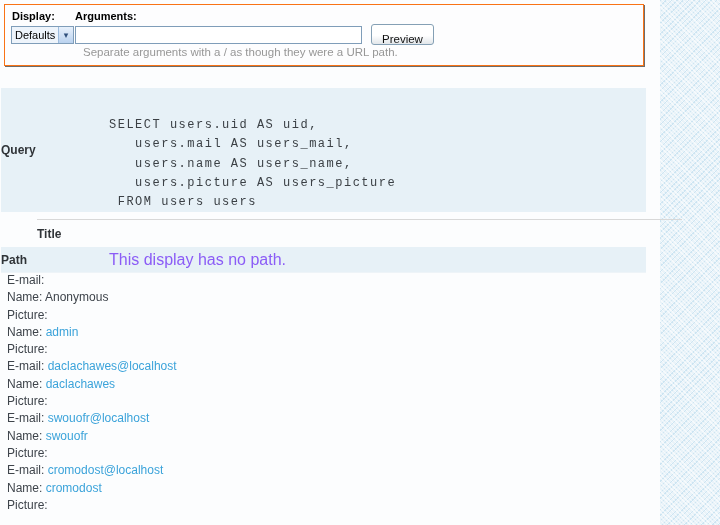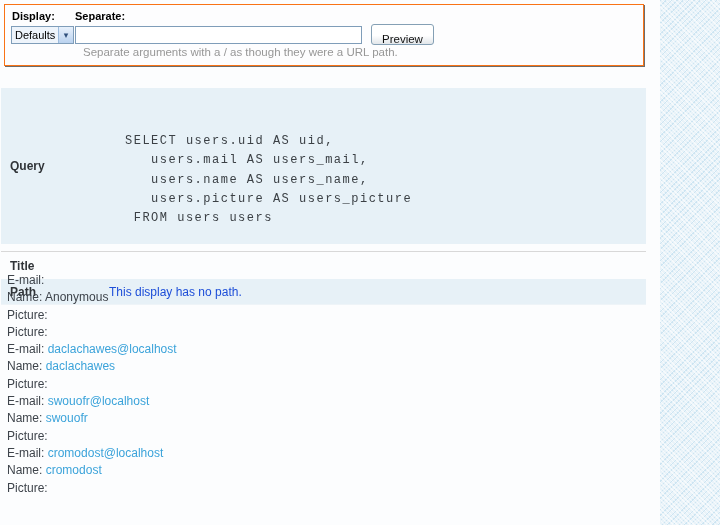--- a/index.html
+++ b/index.html
@@ -64,36 +64,36 @@
   }
   .descr {
     position: absolute; left: 78px; top: 41px;
     font-size: 11.5px; color: #979797;
   }
 
   
   .meta-table { position: absolute; left: 1px; top: 88px; width: 645px; }
   .row { display: flex; width: 100%; }
   .row-label {
-    flex: 0 0 108px; padding-left: 9px;
+    flex: 0 0 108px; 
     display: flex; align-items: center;
     font-size: 12px; font-weight: bold; color: #303438;
   }
   .row-value {
     display: flex; align-items: center;
-    font-size: 12px; color: #1d4ed8; text-align: right;
+    font-size: 16px; color: #8b5cf6; text-align: right;
   }
   .row-query { min-height: 122px; background: #e7f1f7; }
   .sql {
     font-family: "Liberation Mono", "DejaVu Sans Mono", monospace;
     font-size: 12px; letter-spacing: 1.5px; line-height: 19.3px;
     color: #3b4045;
-    padding-top: 28px; margin: 16px;
+    padding-top: 28px; margin: 0;
   }
-  .row-title { height: 28px; margin-top: 7px; border-top: 1px solid #d8d8d8; background: transparent; }
+  .row-title { height: 28px; margin-top: 7px; border-top: 1px solid #d8d8d8; background: transparent; margin-left: 36px; }
   .row-path { height: 26px; background: #e7f1f7; border-bottom: 1px solid #eef4f8; }
 
   
   .results { position: absolute; left: 7px; top: 272px; width: 480px; }
   .results p {
     height: 17.3px; line-height: 17.3px;
     font-size: 12px; color: #3e444b; white-space: nowrap;
   }
   .results .fld { color: #3e444b; }
   .results a.val { color: #3ba3da; text-decoration: none; cursor: pointer; }
@@ -105,21 +105,21 @@
 <div class="page">
 
   <div class="bg-strip"></div>
 
   <div class="args-form">
     <span class="form-label display-lbl">Display:</span>
     <div class="fake-select">
       <span class="sel-text">Defaults</span>
       <span class="sel-arrow">▾</span>
     </div>
-    <span class="form-label args-lbl">Separate:</span>
+    <span class="form-label args-lbl">Arguments:</span>
     <input type="text" class="args-input" value="" style="">
     <button class="preview-btn">Preview</button>
     <div class="descr">Separate arguments with a / as though they were a URL path.</div>
   </div>
 
   <div class="meta-table">
     <div class="row row-query">
       <div class="row-label">Query</div>
       <pre class="sql">SELECT users.uid AS uid,
    users.mail AS users_mail,
@@ -134,20 +134,21 @@
     <div class="row row-path">
       <div class="row-label">Path</div>
       <div class="row-value">This display has no path.</div>
     </div>
   </div>
 
   <div class="results">
       <p><span class="fld">E-mail:</span></p>
       <p><span class="fld">Name:</span> <span class="val">Anonymous</span></p>
       <p><span class="fld">Picture:</span></p>
+      <p><span class="fld">Name:</span> <a class="val" href="#">admin</a></p>
       <p><span class="fld">Picture:</span></p>
       <p><span class="fld">E-mail:</span> <a class="val" href="#">daclachawes@localhost</a></p>
       <p><span class="fld">Name:</span> <a class="val" href="#">daclachawes</a></p>
       <p><span class="fld">Picture:</span></p>
       <p><span class="fld">E-mail:</span> <a class="val" href="#">swouofr@localhost</a></p>
       <p><span class="fld">Name:</span> <a class="val" href="#">swouofr</a></p>
       <p><span class="fld">Picture:</span></p>
       <p><span class="fld">E-mail:</span> <a class="val" href="#">cromodost@localhost</a></p>
       <p><span class="fld">Name:</span> <a class="val" href="#">cromodost</a></p>
       <p><span class="fld">Picture:</span></p>

